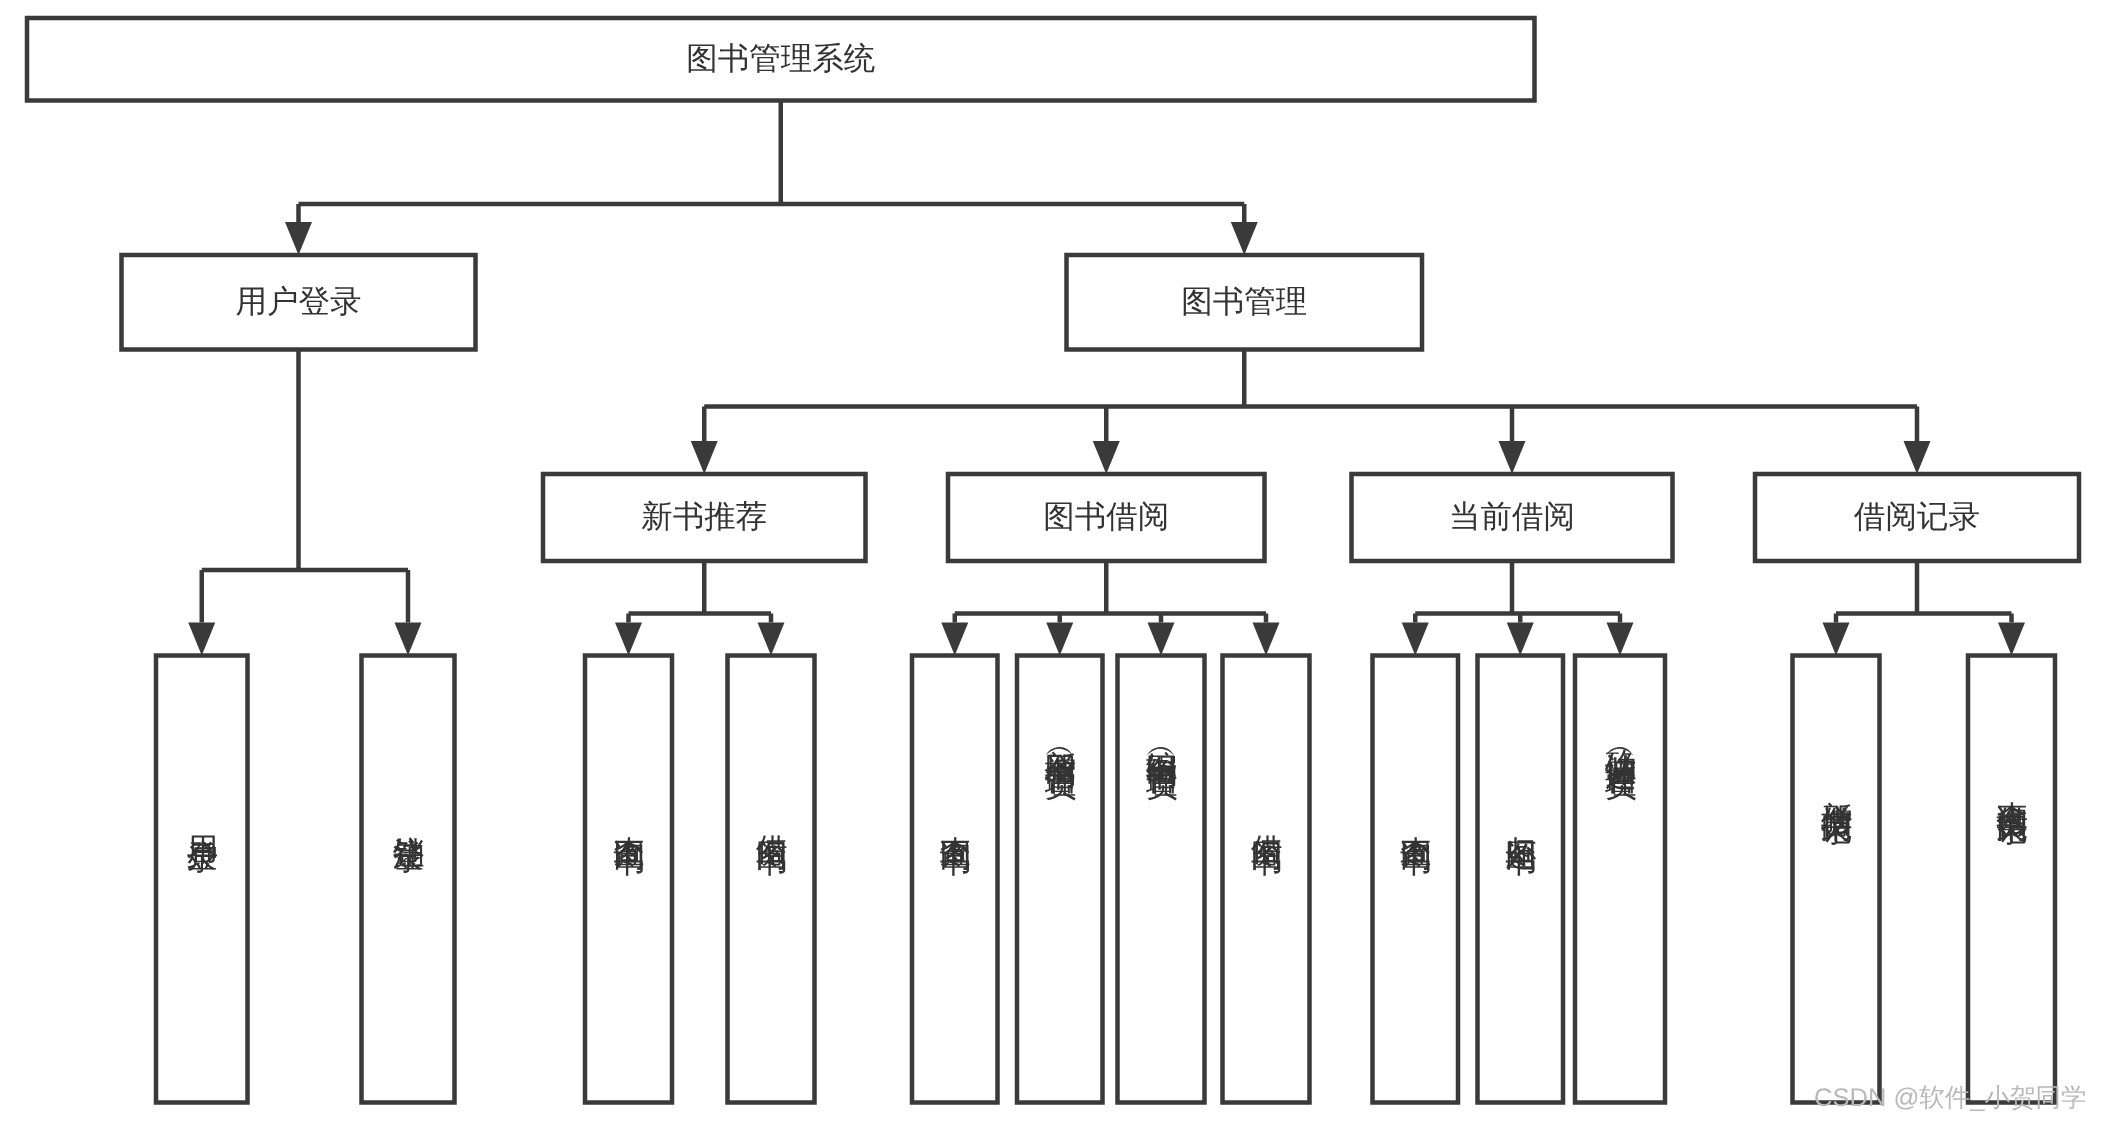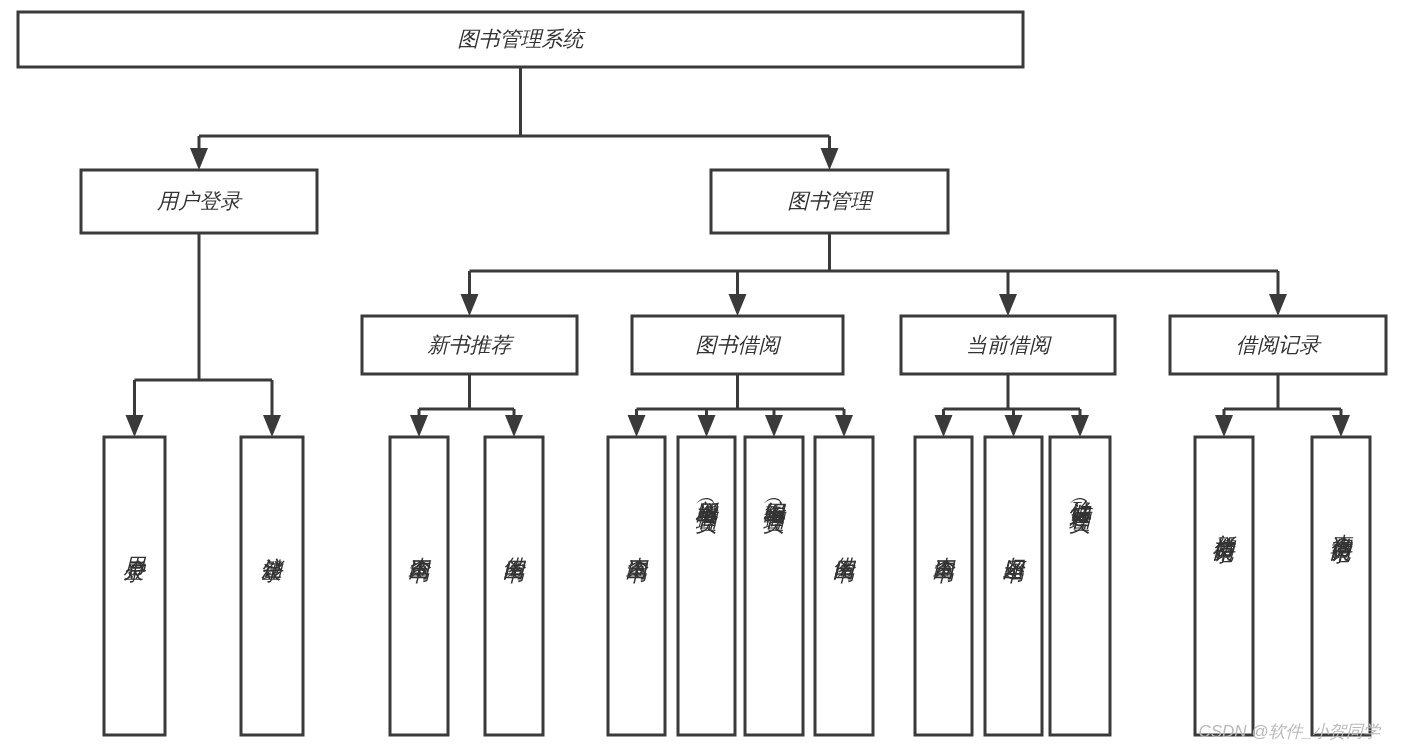--- a/index.html
+++ b/index.html
@@ -1,30 +1,30 @@
 <!DOCTYPE html>
 <html><head>
 <meta charset="utf-8">
 <style>
   html,body{margin:0;padding:0;background:#ffffff;}
   body{width:1405px;height:747px;overflow:hidden;
        font-family:"Liberation Sans","DejaVu Sans",sans-serif;}
-  #diagram-root{position:relative;width:1405px;height:747px;background:#fff;font-style:italic;}
+  #diagram-root{position:relative;width:1405px;height:747px;background:#fff;}
   svg#tree{position:absolute;left:0;top:0;width:1405px;height:747px;}
   .node-box{fill:#ffffff;stroke:#3a3a3a;stroke-width:3;}
   .edge{stroke:#3a3a3a;stroke-width:3;fill:none;stroke-linecap:butt;}
   .arrow-head{fill:#3a3a3a;stroke:none;}
   .node-label{fill:#333333;font-family:"Liberation Sans","DejaVu Sans",sans-serif;
               font-size:21px;text-anchor:middle;dominant-baseline:middle;}
   .leaf-wrap{position:absolute;display:flex;align-items:flex-start;
              justify-content:center;box-sizing:border-box;pointer-events:none;}
   .leaf-text{writing-mode:vertical-rl;text-orientation:upright;
              font-size:21px;color:#333;letter-spacing:2px;line-height:1;
              white-space:nowrap;font-family:"Liberation Sans","DejaVu Sans",sans-serif;}
-  .watermark{position:absolute;right:25px;bottom:4px;font-size:17px;
+  .watermark{position:absolute;right:14px;bottom:4px;font-size:17px;
              color:#b9b9b9;font-family:"Liberation Sans","DejaVu Sans",sans-serif;
              white-space:nowrap;}
 </style>
 </head>
 <body>
 
 <div id="diagram-root">
 
   <svg id="tree" viewBox="0 0 1405 747">
     <g id="edges-layer">

